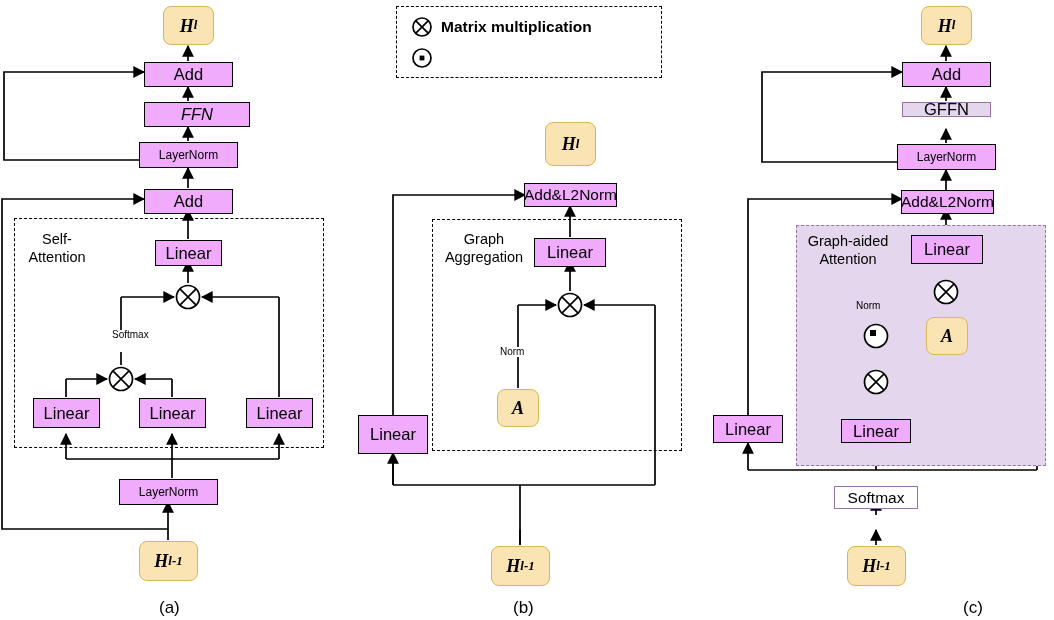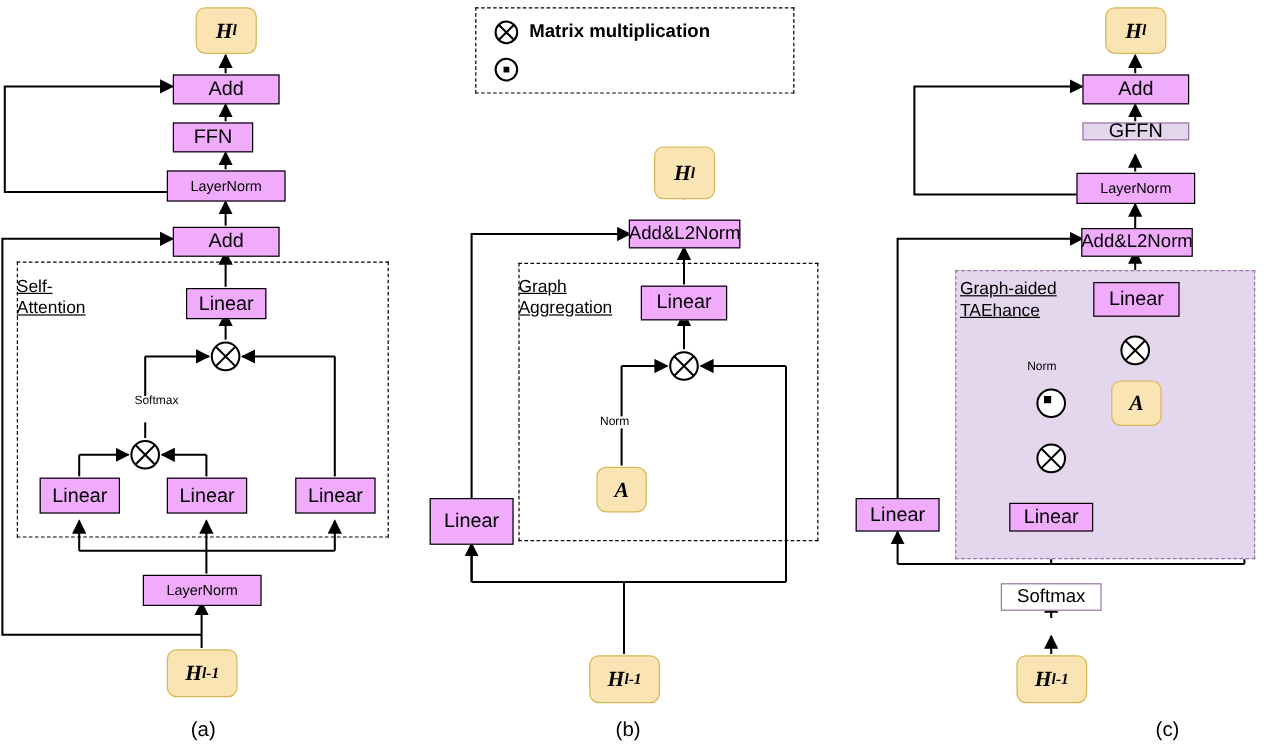--- a/index.html
+++ b/index.html
@@ -10,22 +10,22 @@
         justify-content:center;white-space:nowrap;background:#f0abfc;border:1.6px solid #000;
         font-size:16.5px;color:#000;line-height:1;}
   .node.tight{font-size:12px;}
   .yellow{background:#fbe4b4;border:1.6px solid #d6b656;border-radius:8px;
           font-family:"Liberation Serif",serif;font-weight:bold;font-style:italic;font-size:18px;}
   .purplefill{background:#e4d6ec;border:1.6px solid #9673a6;}
   .purpleline{background:#fff;border:1.6px solid #9673a6;font-size:15.5px;}
   .region{position:absolute;box-sizing:border-box;}
   .region.dashed{border:1.8px dashed #000;background:transparent;}
   .region.purple{border:1.6px dashed #9673a6;background:#e4d6ec;}
-  .reglabel{position:absolute;font-size:14.5px;color:#000;text-align:left;
-            line-height:1.25;white-space:pre-line;text-decoration:underline;}
+  .reglabel{position:absolute;font-size:14.5px;color:#000;text-align:center;
+            line-height:1.25;white-space:pre-line;}
   .edgelabel{position:absolute;font-size:10px;color:#000;background:#fff;
              padding:0 2px;line-height:1;}
   .caption{position:absolute;font-size:17px;color:#000;}
   .legend{position:absolute;box-sizing:border-box;border:1.8px dashed #000;background:#fff;font-weight:bold;}
   .legrow{display:flex;align-items:center;gap:8px;font-size:15.5px;color:#000;}
   .op{position:absolute;}
   .sup{font-size:0.72em;vertical-align:super;}
 </style>
 </head>
 <body>
@@ -164,21 +164,21 @@
 Attention</div>
 
   <div class="node yellow" style="left:163px;top:6px;width:51px;height:39px;">
     <span>H</span>
       <span class="sup">l</span>
   </div>
 
   <div class="node" style="left:144px;top:62px;width:89px;height:25px;">
     <span>Add</span>
   </div>
-  <div class="node" style="left:144px;top:102px;width:67px;height:25px;">
+  <div class="node" style="left:144px;top:102px;width:106px;height:25px;font-style:italic;">
     <span>FFN</span>
   </div>
   <div class="node tight" style="left:139px;top:142px;width:99px;height:26px;">
     <span>LayerNorm</span>
   </div>
   <div class="node" style="left:144px;top:189px;width:89px;height:25px;">
     <span>Add</span>
   </div>
   <div class="node" style="left:155px;top:240px;width:67px;height:26px;">
     <span>Linear</span>
@@ -251,21 +251,21 @@
 
   <div class="node yellow" style="left:491px;top:546px;width:59px;height:40px;">
     <span>H</span>
       <span class="sup">l-1</span>
   </div>
 
   <div class="caption" style="left:513px;top:598px;">(b)</div>
 
   <div class="region purple" style="left:796px;top:225px;width:250px;height:241px;"></div>
   <div class="reglabel" style="left:800px;top:232px;width:96px;">Graph-aided
-TAEhance</div>
+Attention</div>
 
   <div class="node yellow" style="left:921px;top:6px;width:51px;height:39px;">
     <span>H</span>
       <span class="sup">l</span>
   </div>
 
   <div class="node" style="left:902px;top:62px;width:89px;height:25px;">
     <span>Add</span>
   </div>
 

